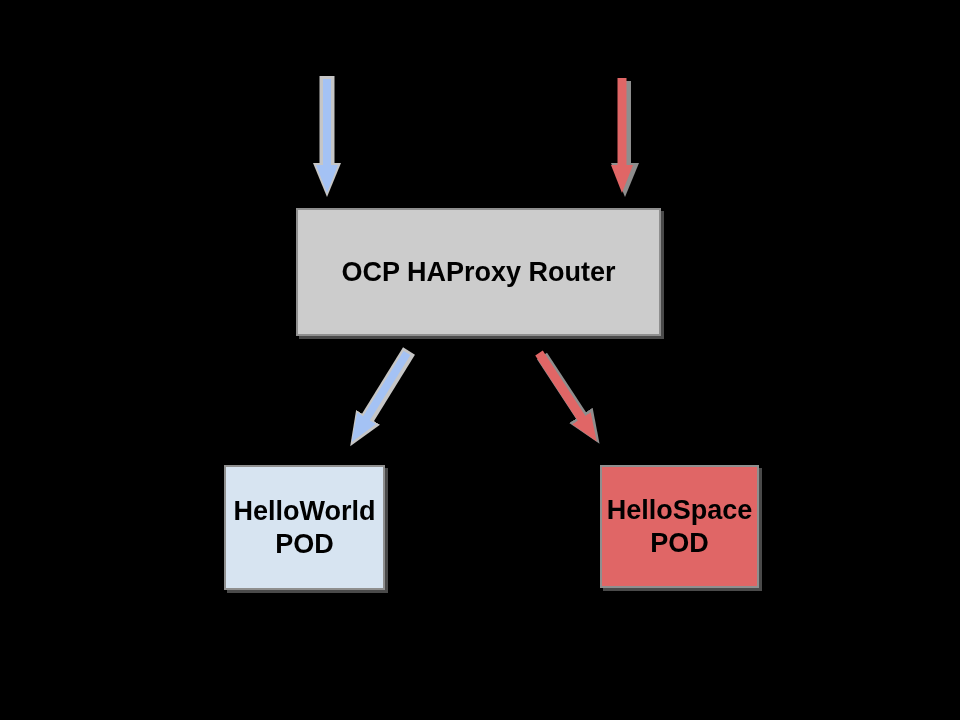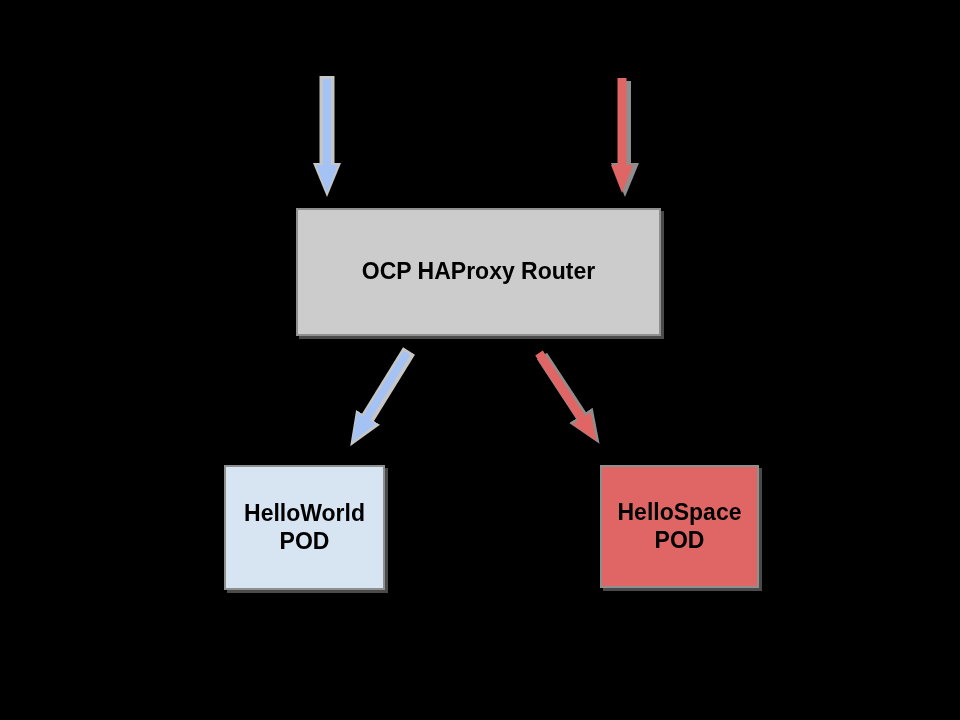--- a/index.html
+++ b/index.html
@@ -28,21 +28,21 @@
     border: 2px solid var(--node-border);
     box-shadow: 3px 3px 0 var(--node-shadow);
     display: flex;
     align-items: center;
     justify-content: center;
     text-align: center;
   }
   .node-label {
     color: var(--label-text);
     font-weight: 700;
-    font-size: 23px;
+    font-size: 27px;
     line-height: 1.2;
     white-space: pre-line;
   }
   .router-node {
     left: 296px;
     top: 208px;
     width: 365px;
     height: 128px;
     background: var(--router-fill);
   }

